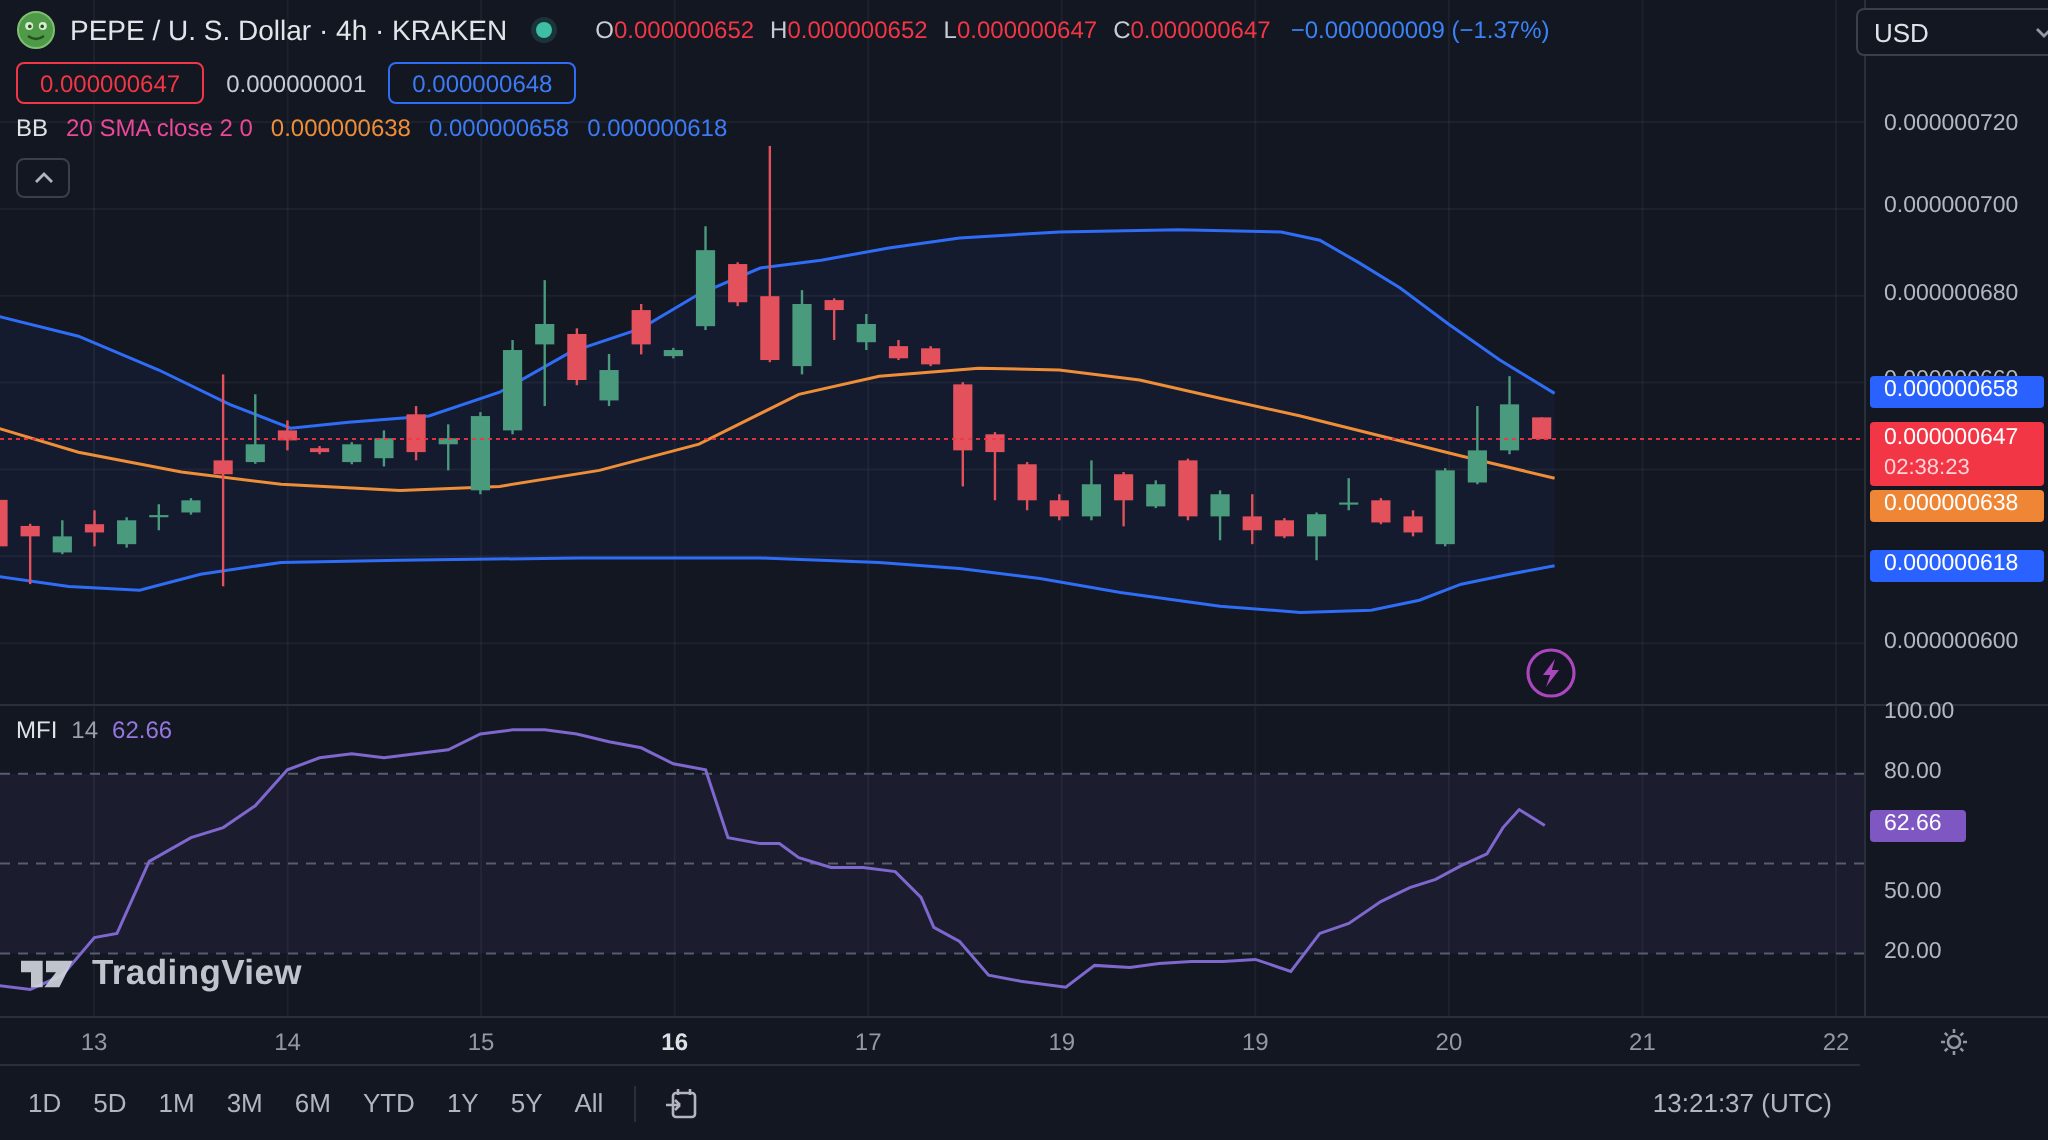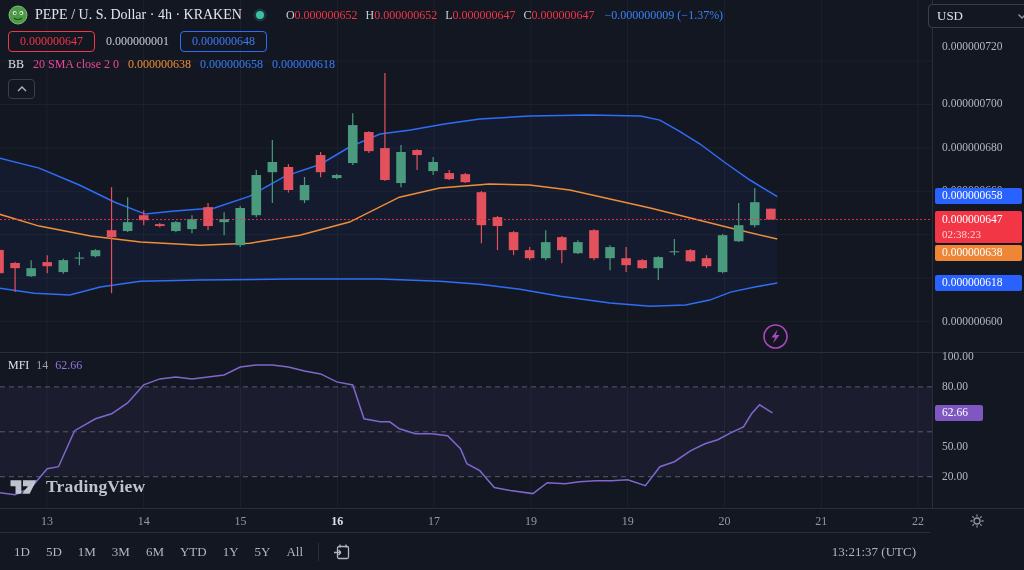--- a/index.html
+++ b/index.html
@@ -1,17 +1,17 @@
 <!DOCTYPE html>
 <html><head>
 <meta charset="utf-8">
 <style>
   html,body{margin:0;padding:0;background:#0d1017;}
   .app{position:relative;width:1024px;height:570px;background:#131722;overflow:hidden;
-       font-family:Liberation Serif, serif;-webkit-font-smoothing:antialiased;}
+       font-family:Liberation Sans, sans-serif;-webkit-font-smoothing:antialiased;}
   .hrow{position:absolute;display:flex;align-items:center;z-index:5;}
   .r1{top:4px;left:8px;height:22px;gap:7px;}
   .sym-title{color:#e1e4e9;font-size:14px;font-weight:500;white-space:nowrap;}
   .ohlc{display:flex;gap:8px;font-size:12px;margin-left:12px;white-space:nowrap;text-align:center;}
   .lett{color:#c8ccd4;}
   .val{color:#f23645;}
   .chg{color:#3b82f6;margin-left:2px;}
   .r2{top:31px;left:8px;gap:8px;}
   .qbox{height:19px;border:1px solid;border-radius:4px;display:flex;align-items:center;
         padding:0 11px;font-size:12px;background:rgba(19,23,34,.5);}
@@ -283,21 +283,21 @@
 
   <div class="price-axis" id="price-axis">
       <div class="tick" style="top: 469.71px;">20.00</div>
       <div class="tick" style="top: 439.768px;">50.00</div>
       <div class="tick" style="top: 379.883px;">80.00</div>
       <div class="tick" style="top: 349.94px;">100.00</div>
       <div class="tick" style="top: 314.599px;">0.000000600</div>
       <div class="tick" style="top: 184.309px;">0.000000660</div>
       <div class="tick" style="top: 140.879px;">0.000000680</div>
       <div class="tick" style="top: 97.4491px;">0.000000700</div>
-      <div class="tick" style="top: 40px;">0.000000720</div>
+      <div class="tick" style="top: 56px;">0.000000720</div>
     <div class="axis-box" id="lbl-upper" style="height: 16px; background: rgb(41, 98, 255); top: 187.652px;">
       <span>0.000000658</span>
     </div>
     <div class="axis-box" id="lbl-last" style="height: 32px; background: rgb(242, 54, 69); top: 210.539px;">
       <span>0.000000647</span>
       <span class="countdown">02:38:23</span>
     </div>
     <div class="axis-box" id="lbl-basis" style="height: 16px; background: rgb(239, 134, 54); top: 244.539px;">
       <span>0.000000638</span>
     </div>

